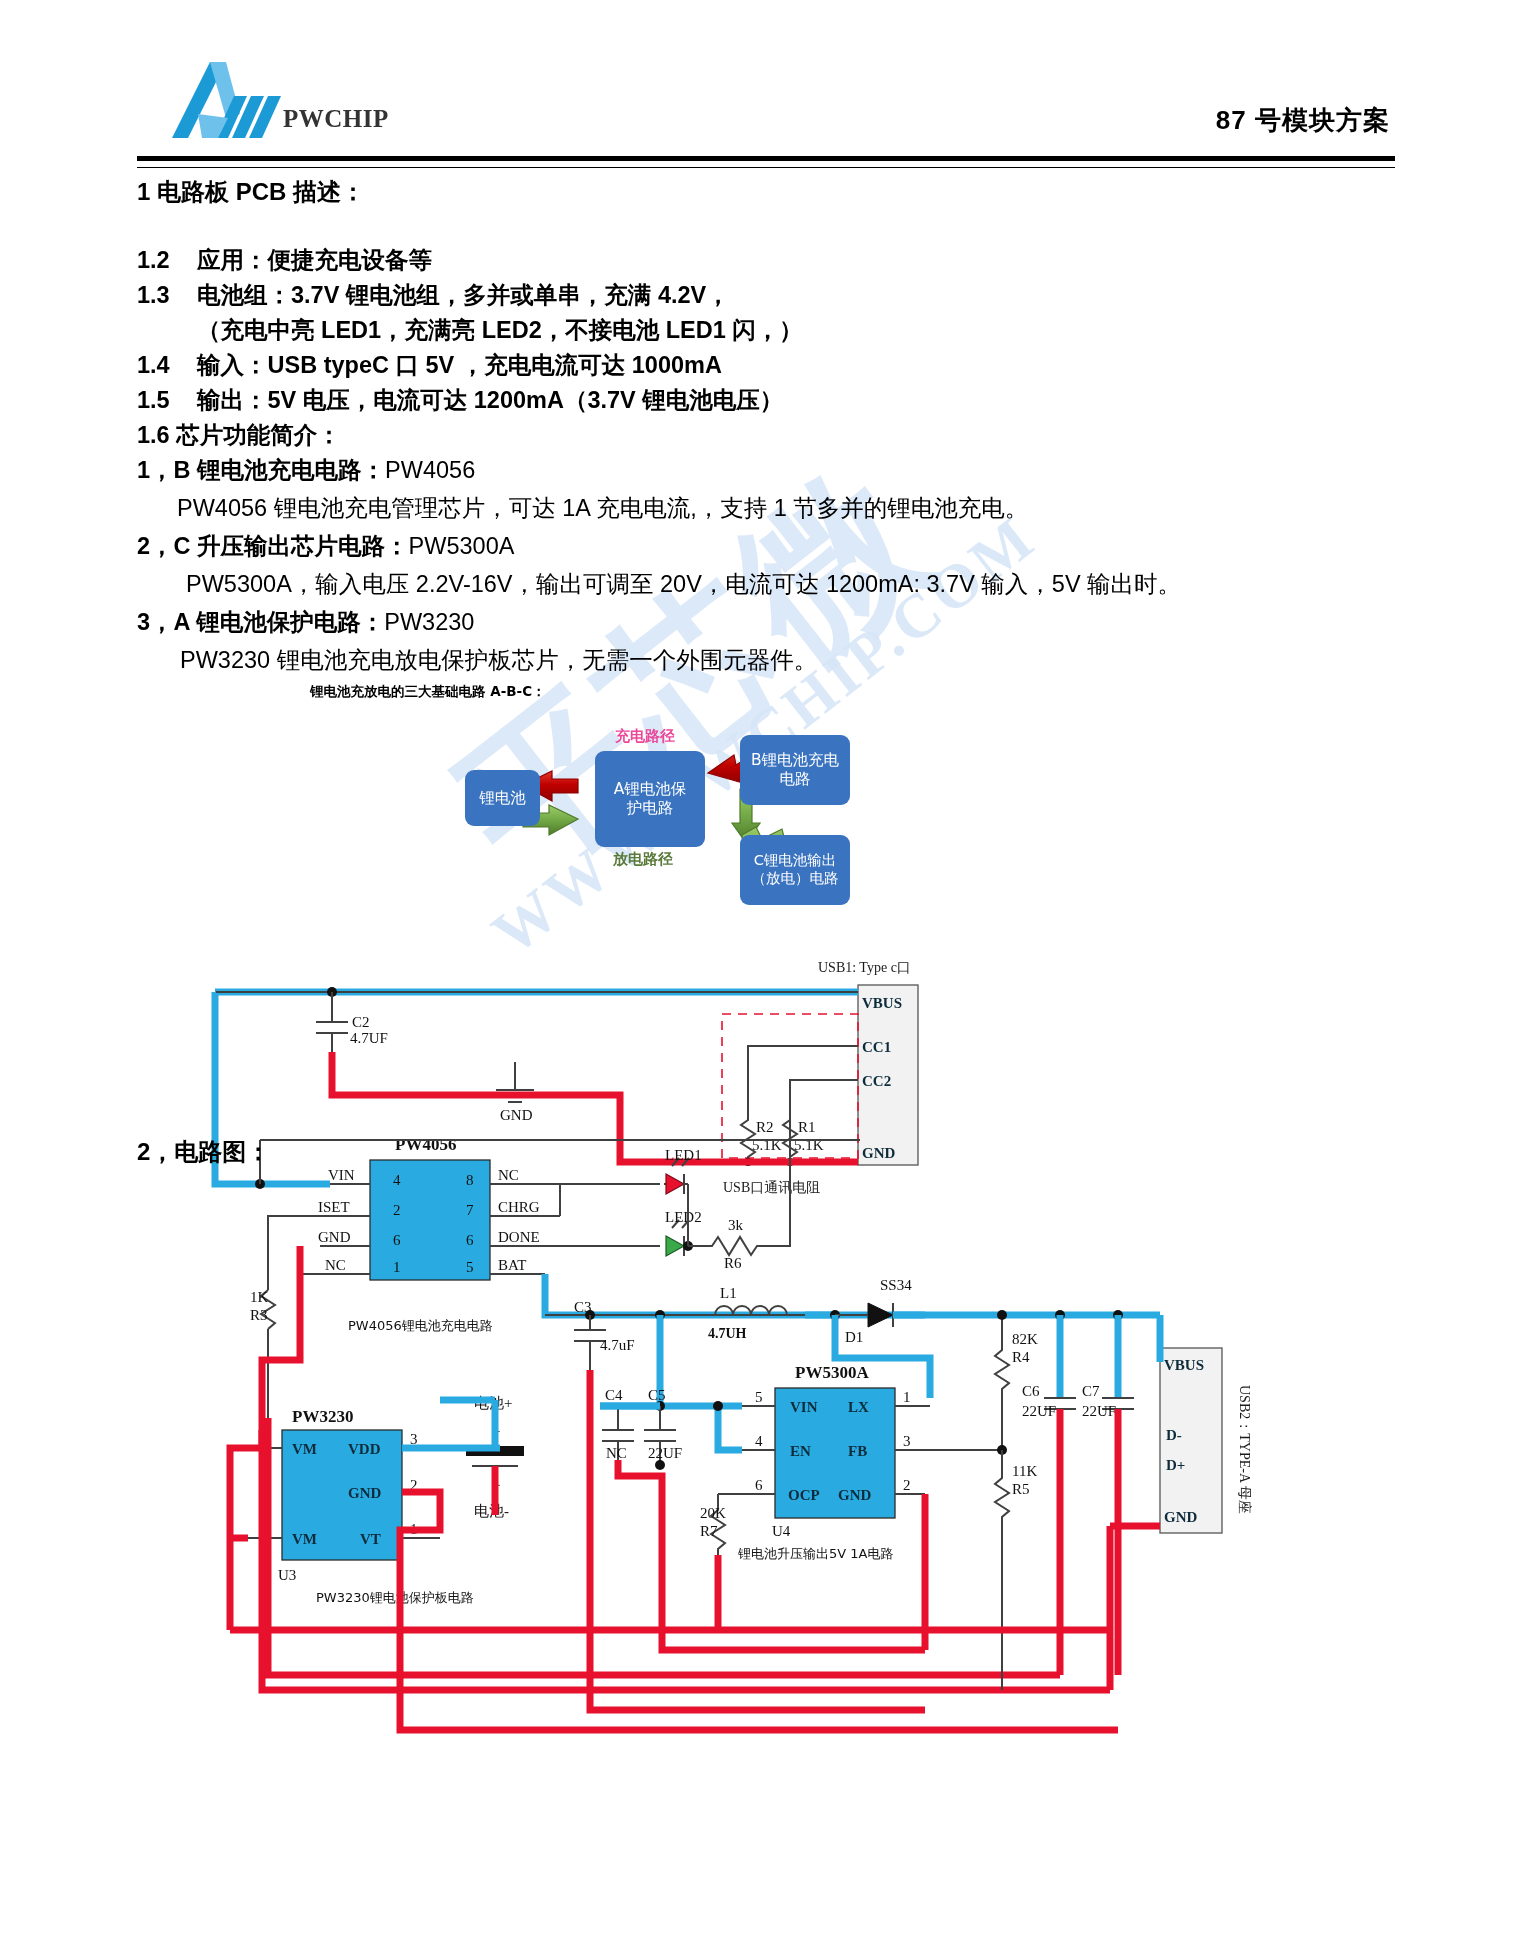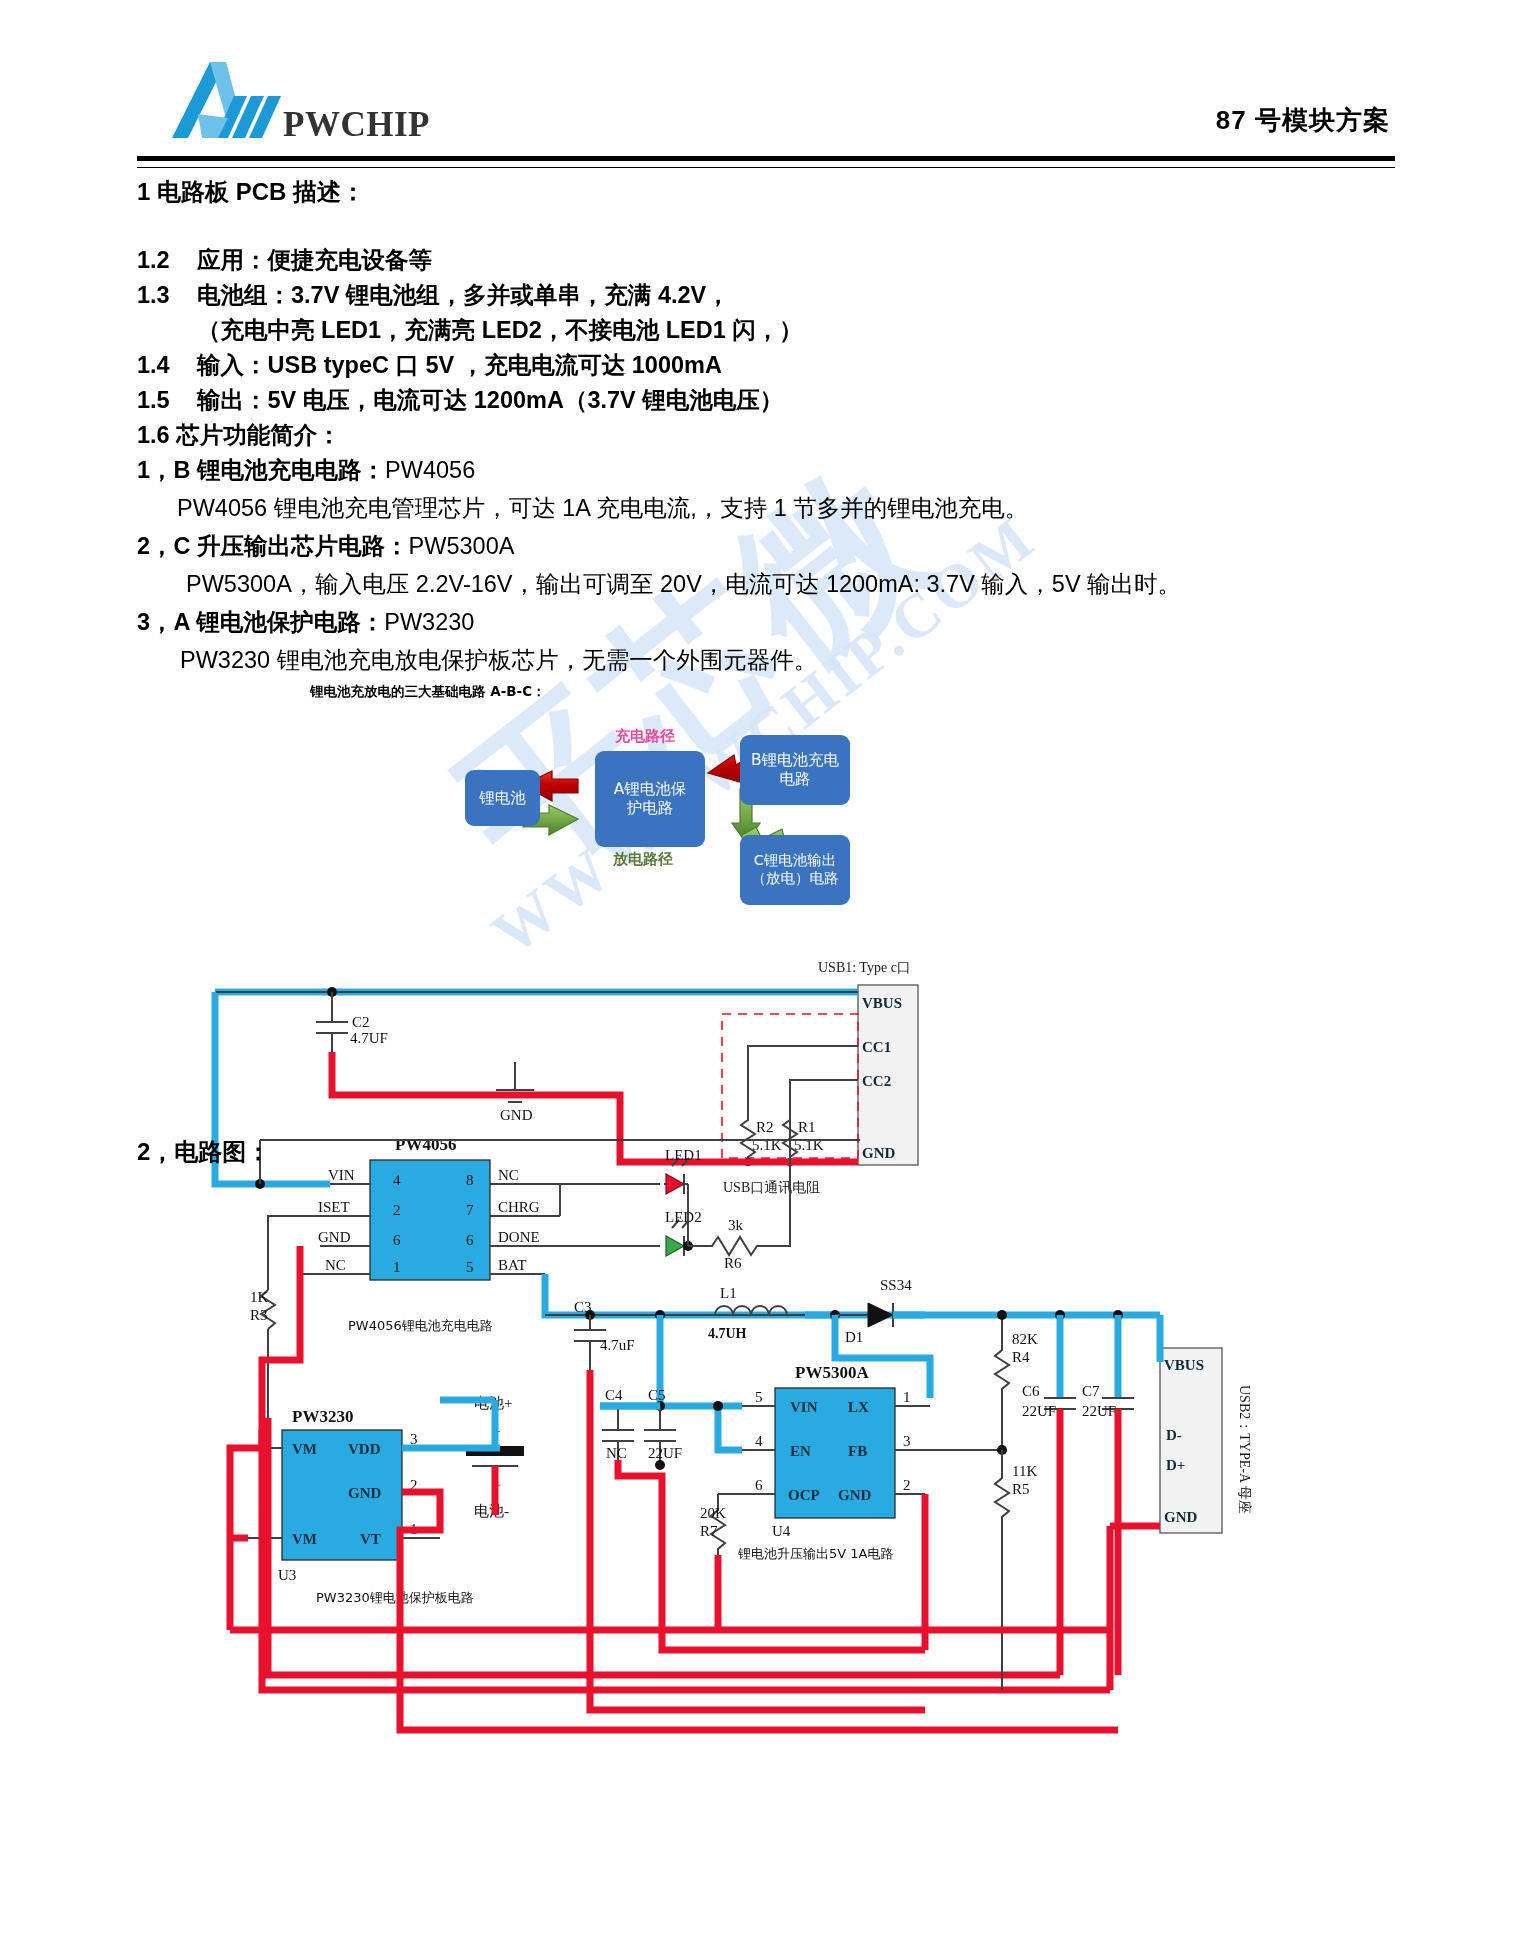--- a/index.html
+++ b/index.html
@@ -13,21 +13,21 @@
   
   .wm{position:absolute;color:#d7e6f7;font-weight:700;pointer-events:none;user-select:none;z-index:0;}
   .wm1{left:430px;top:560px;font-size:170px;transform:rotate(-38deg);
        font-family:"DejaVu Sans",sans-serif;letter-spacing:6px;opacity:.85;}
   .wm2{left:430px;top:700px;font-size:62px;transform:rotate(-38deg);
        font-family:"Liberation Serif",serif;letter-spacing:4px;opacity:.9;white-space:nowrap;}
 
   
   .logo{position:absolute;left:168px;top:58px;width:200px;height:82px;}
   .logo-txt{position:absolute;left:283px;top:105px;font-family:"Liberation Serif",serif;
-            font-size:35px;font-weight:700;color:#333;letter-spacing:.5px;}
+            font-size:25px;font-weight:700;color:#333;letter-spacing:.5px;}
   .hdr-title{position:absolute;right:125px;top:103px;font-size:26px;font-weight:700;
              letter-spacing:1px;}
   .rule-thick{position:absolute;left:137px;right:120px;top:156px;height:5px;background:#000;}
   .rule-thin{position:absolute;left:137px;right:120px;top:167px;height:1px;background:#000;}
 
   
   .tx{position:absolute;white-space:nowrap;font-size:23.5px;line-height:1;}
   .b{font-weight:700;}
   .n{font-weight:400;}
   .sec{font-size:24px;font-weight:700;}

